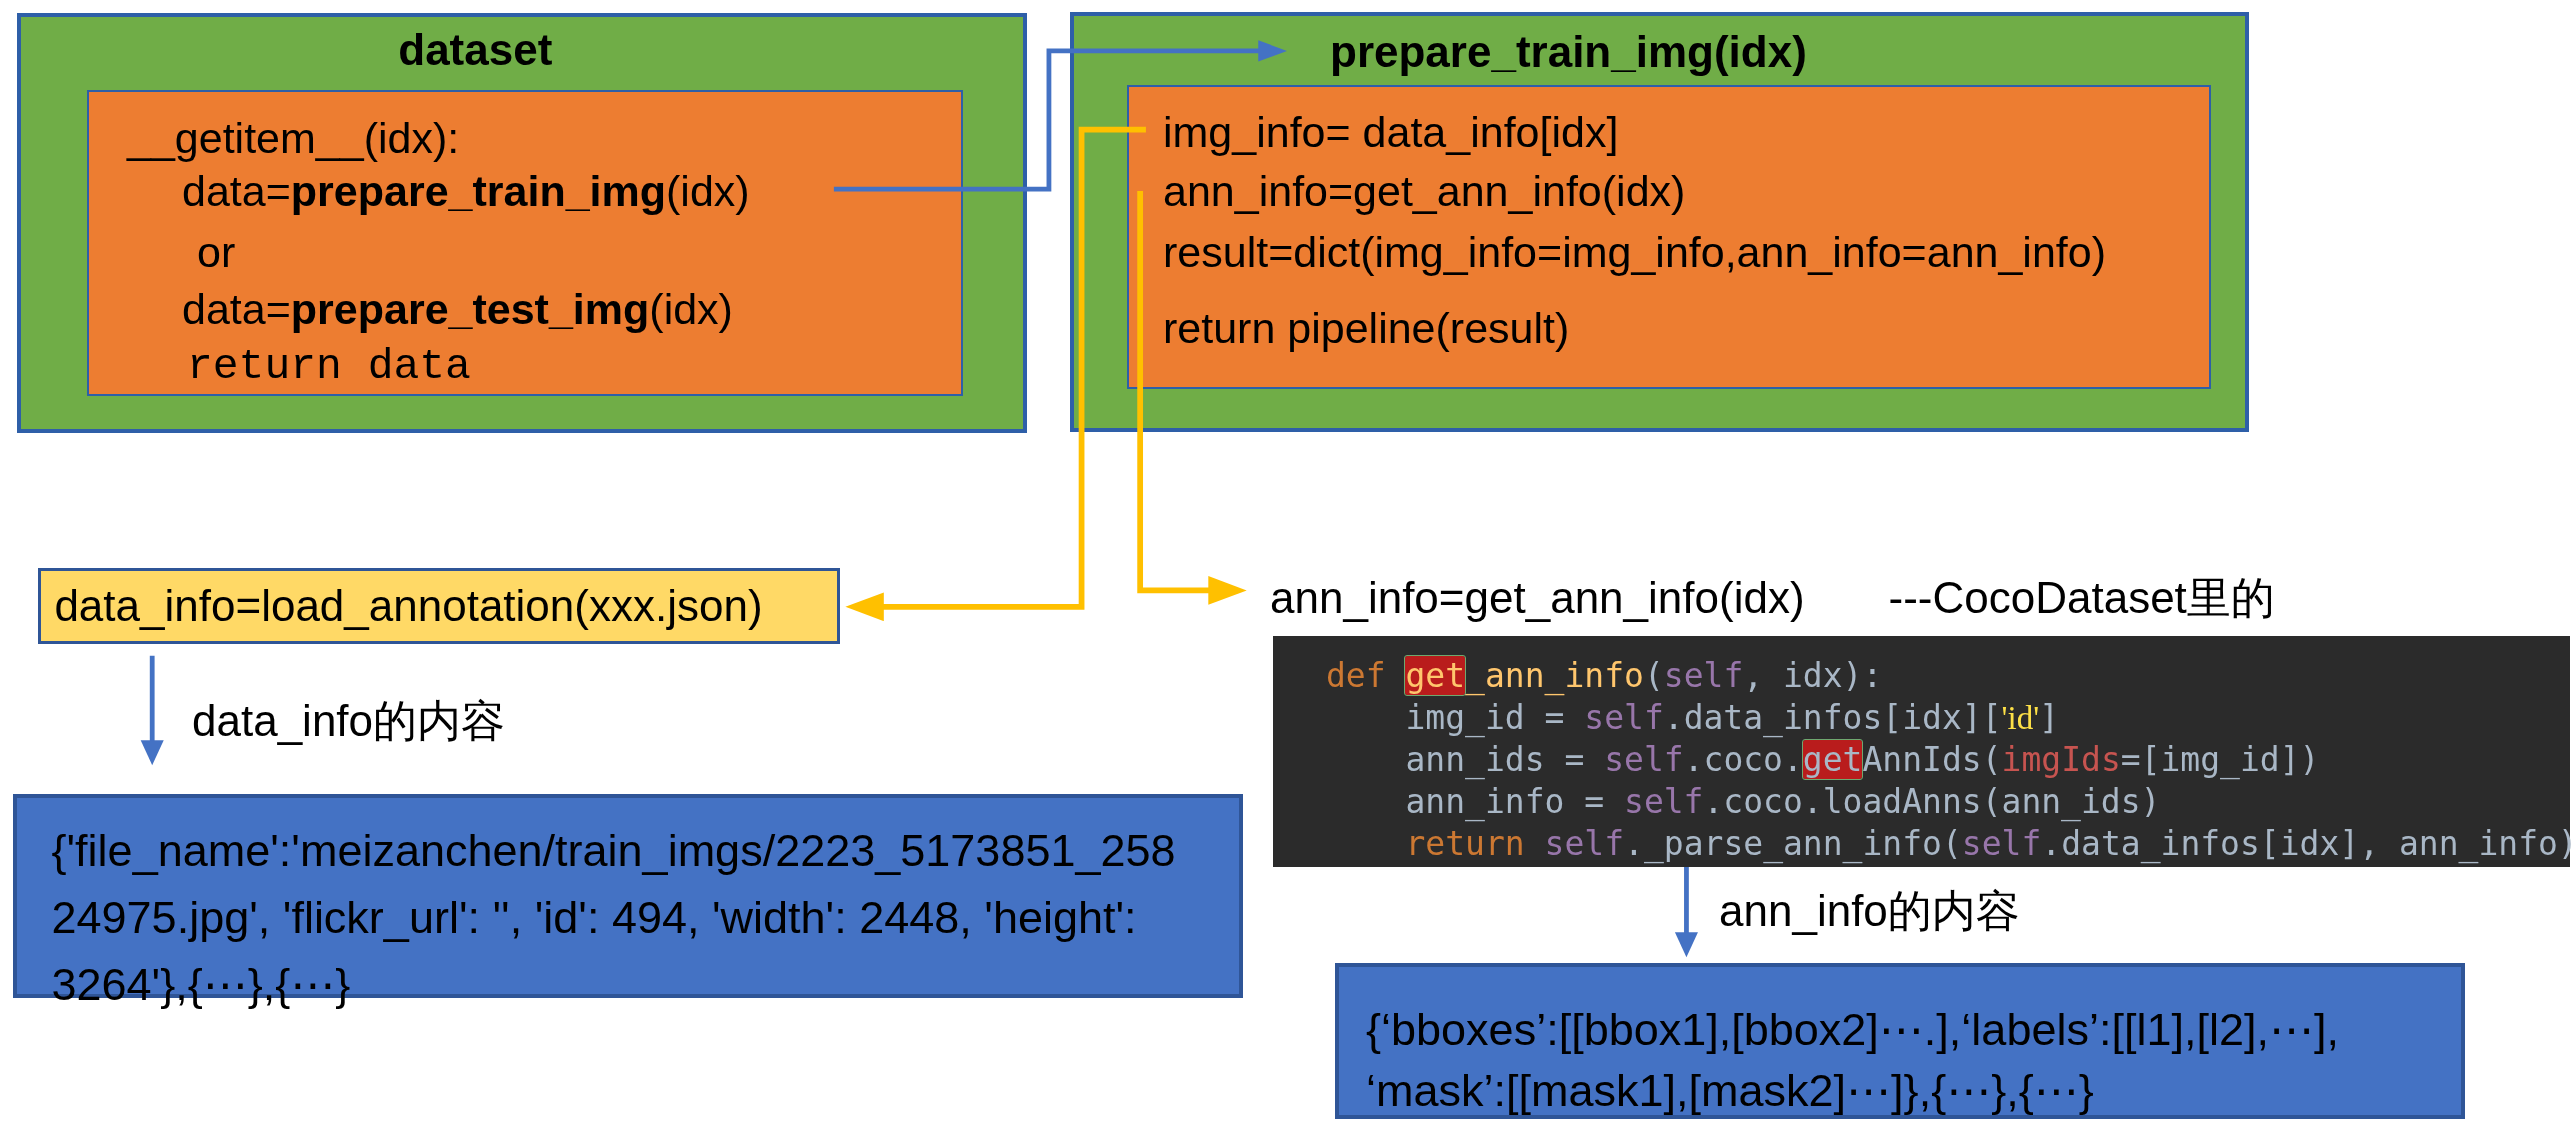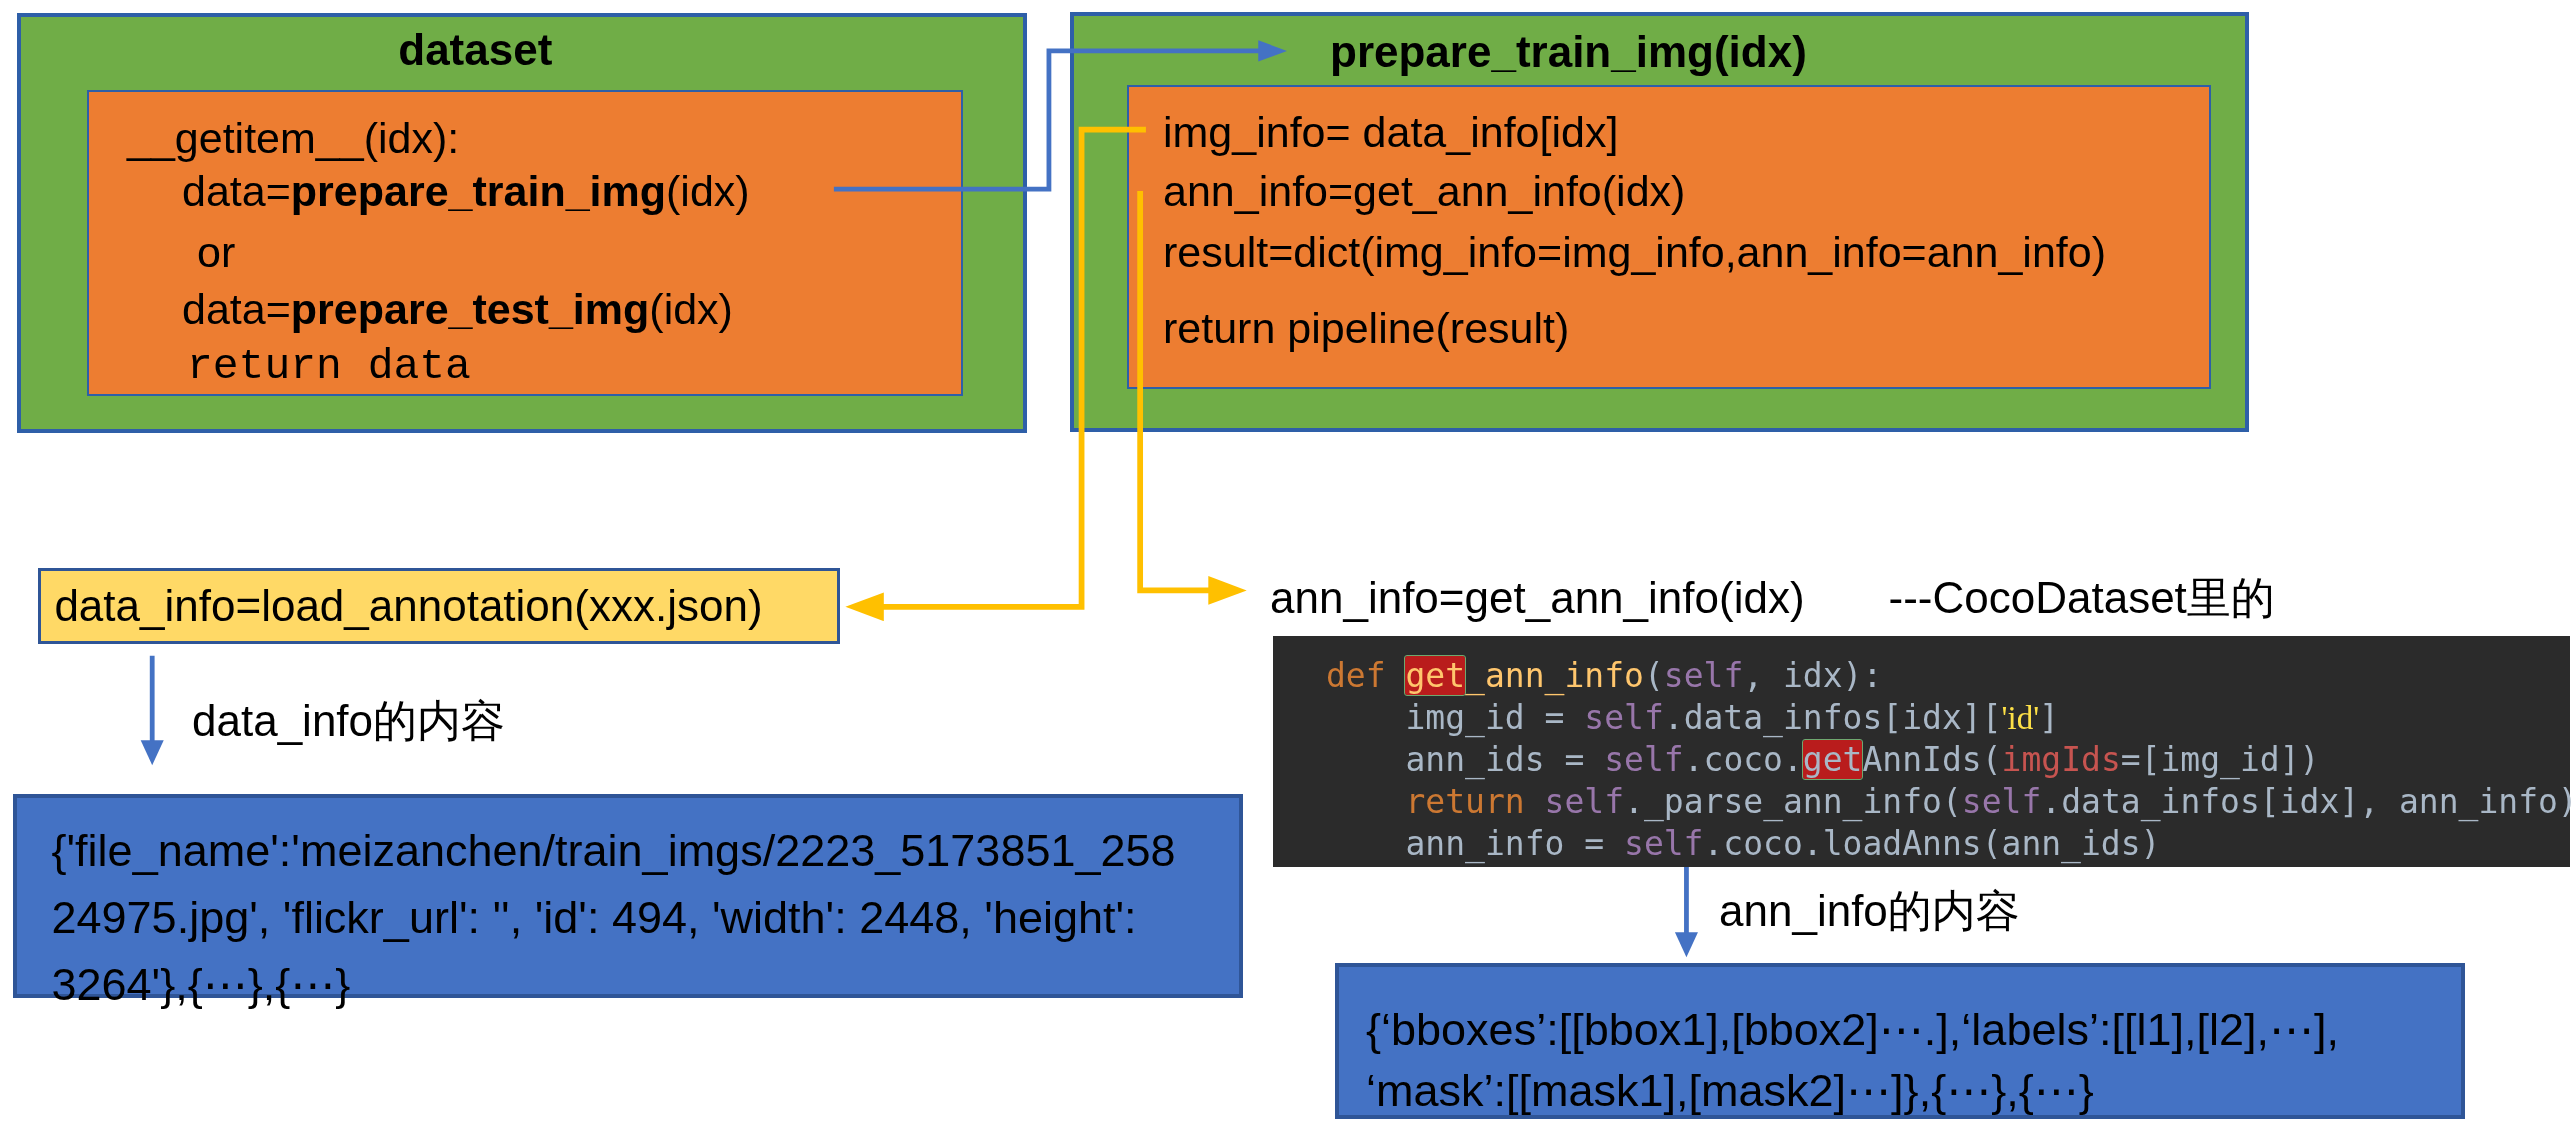--- a/index.html
+++ b/index.html
@@ -64,22 +64,22 @@
   <div class="dict-text">24975.jpg', 'flickr_url': '', 'id': 494, 'width': 2448, 'height':</div>
   <div class="dict-text">3264'},{⋯},{⋯}</div>
 </div>
 
 <div class="abs label-text" style="left:1270px;top:569px;"><span>ann_info=get_ann_info(idx)</span><span style="margin-left:84px;">---CocoDataset里的</span></div>
 
 <div class="codeblock" style="left:1273px;top:636px;width:1297px;height:231px;">
     <div class="code-line"><span class="tok kw">def </span><span class="tok fn hl">get</span><span class="tok fn">_ann_info</span><span class="tok pl">(</span><span class="tok slf">self</span><span class="tok pl">, idx):</span></div>
     <div class="code-line"><span class="tok pl">    img_id = </span><span class="tok slf">self</span><span class="tok pl">.data_infos[idx][</span><span class="tok str">'id'</span><span class="tok pl">]</span></div>
     <div class="code-line"><span class="tok pl">    ann_ids = </span><span class="tok slf">self</span><span class="tok pl">.coco.</span><span class="tok pl hl">get</span><span class="tok pl">AnnIds(</span><span class="tok arg">imgIds</span><span class="tok pl">=[img_id])</span></div>
+    <div class="code-line"><span class="tok pl">    ann_info = </span><span class="tok slf">self</span><span class="tok pl">.coco.loadAnns(ann_ids)</span></div>
     <div class="code-line"><span class="tok pl">    </span><span class="tok kw">return</span><span class="tok pl"> </span><span class="tok slf">self</span><span class="tok pl">._parse_ann_info(</span><span class="tok slf">self</span><span class="tok pl">.data_infos[idx], ann_info)</span></div>
-    <div class="code-line"><span class="tok pl">    ann_info = </span><span class="tok slf">self</span><span class="tok pl">.coco.loadAnns(ann_ids)</span></div>
   </div>
 
 <div class="abs label-text" style="left:1719px;top:882px;">ann_info的内容</div>
 
 <div class="box blue-box" style="left:1335px;top:963px;width:1130px;height:156px;padding:32px 0 0 27px;">
   <div class="dict-text" style="line-height:61px;">{‘bboxes’:[[bbox1],[bbox2]⋯.],‘labels’:[[l1],[l2],⋯],</div>
   <div class="dict-text" style="line-height:61px;">‘mask’:[[mask1],[mask2]⋯]},{⋯},{⋯}</div>
 </div>
 
 <svg class="overlay" width="2576" height="1131" viewBox="0 0 2682 1178">

